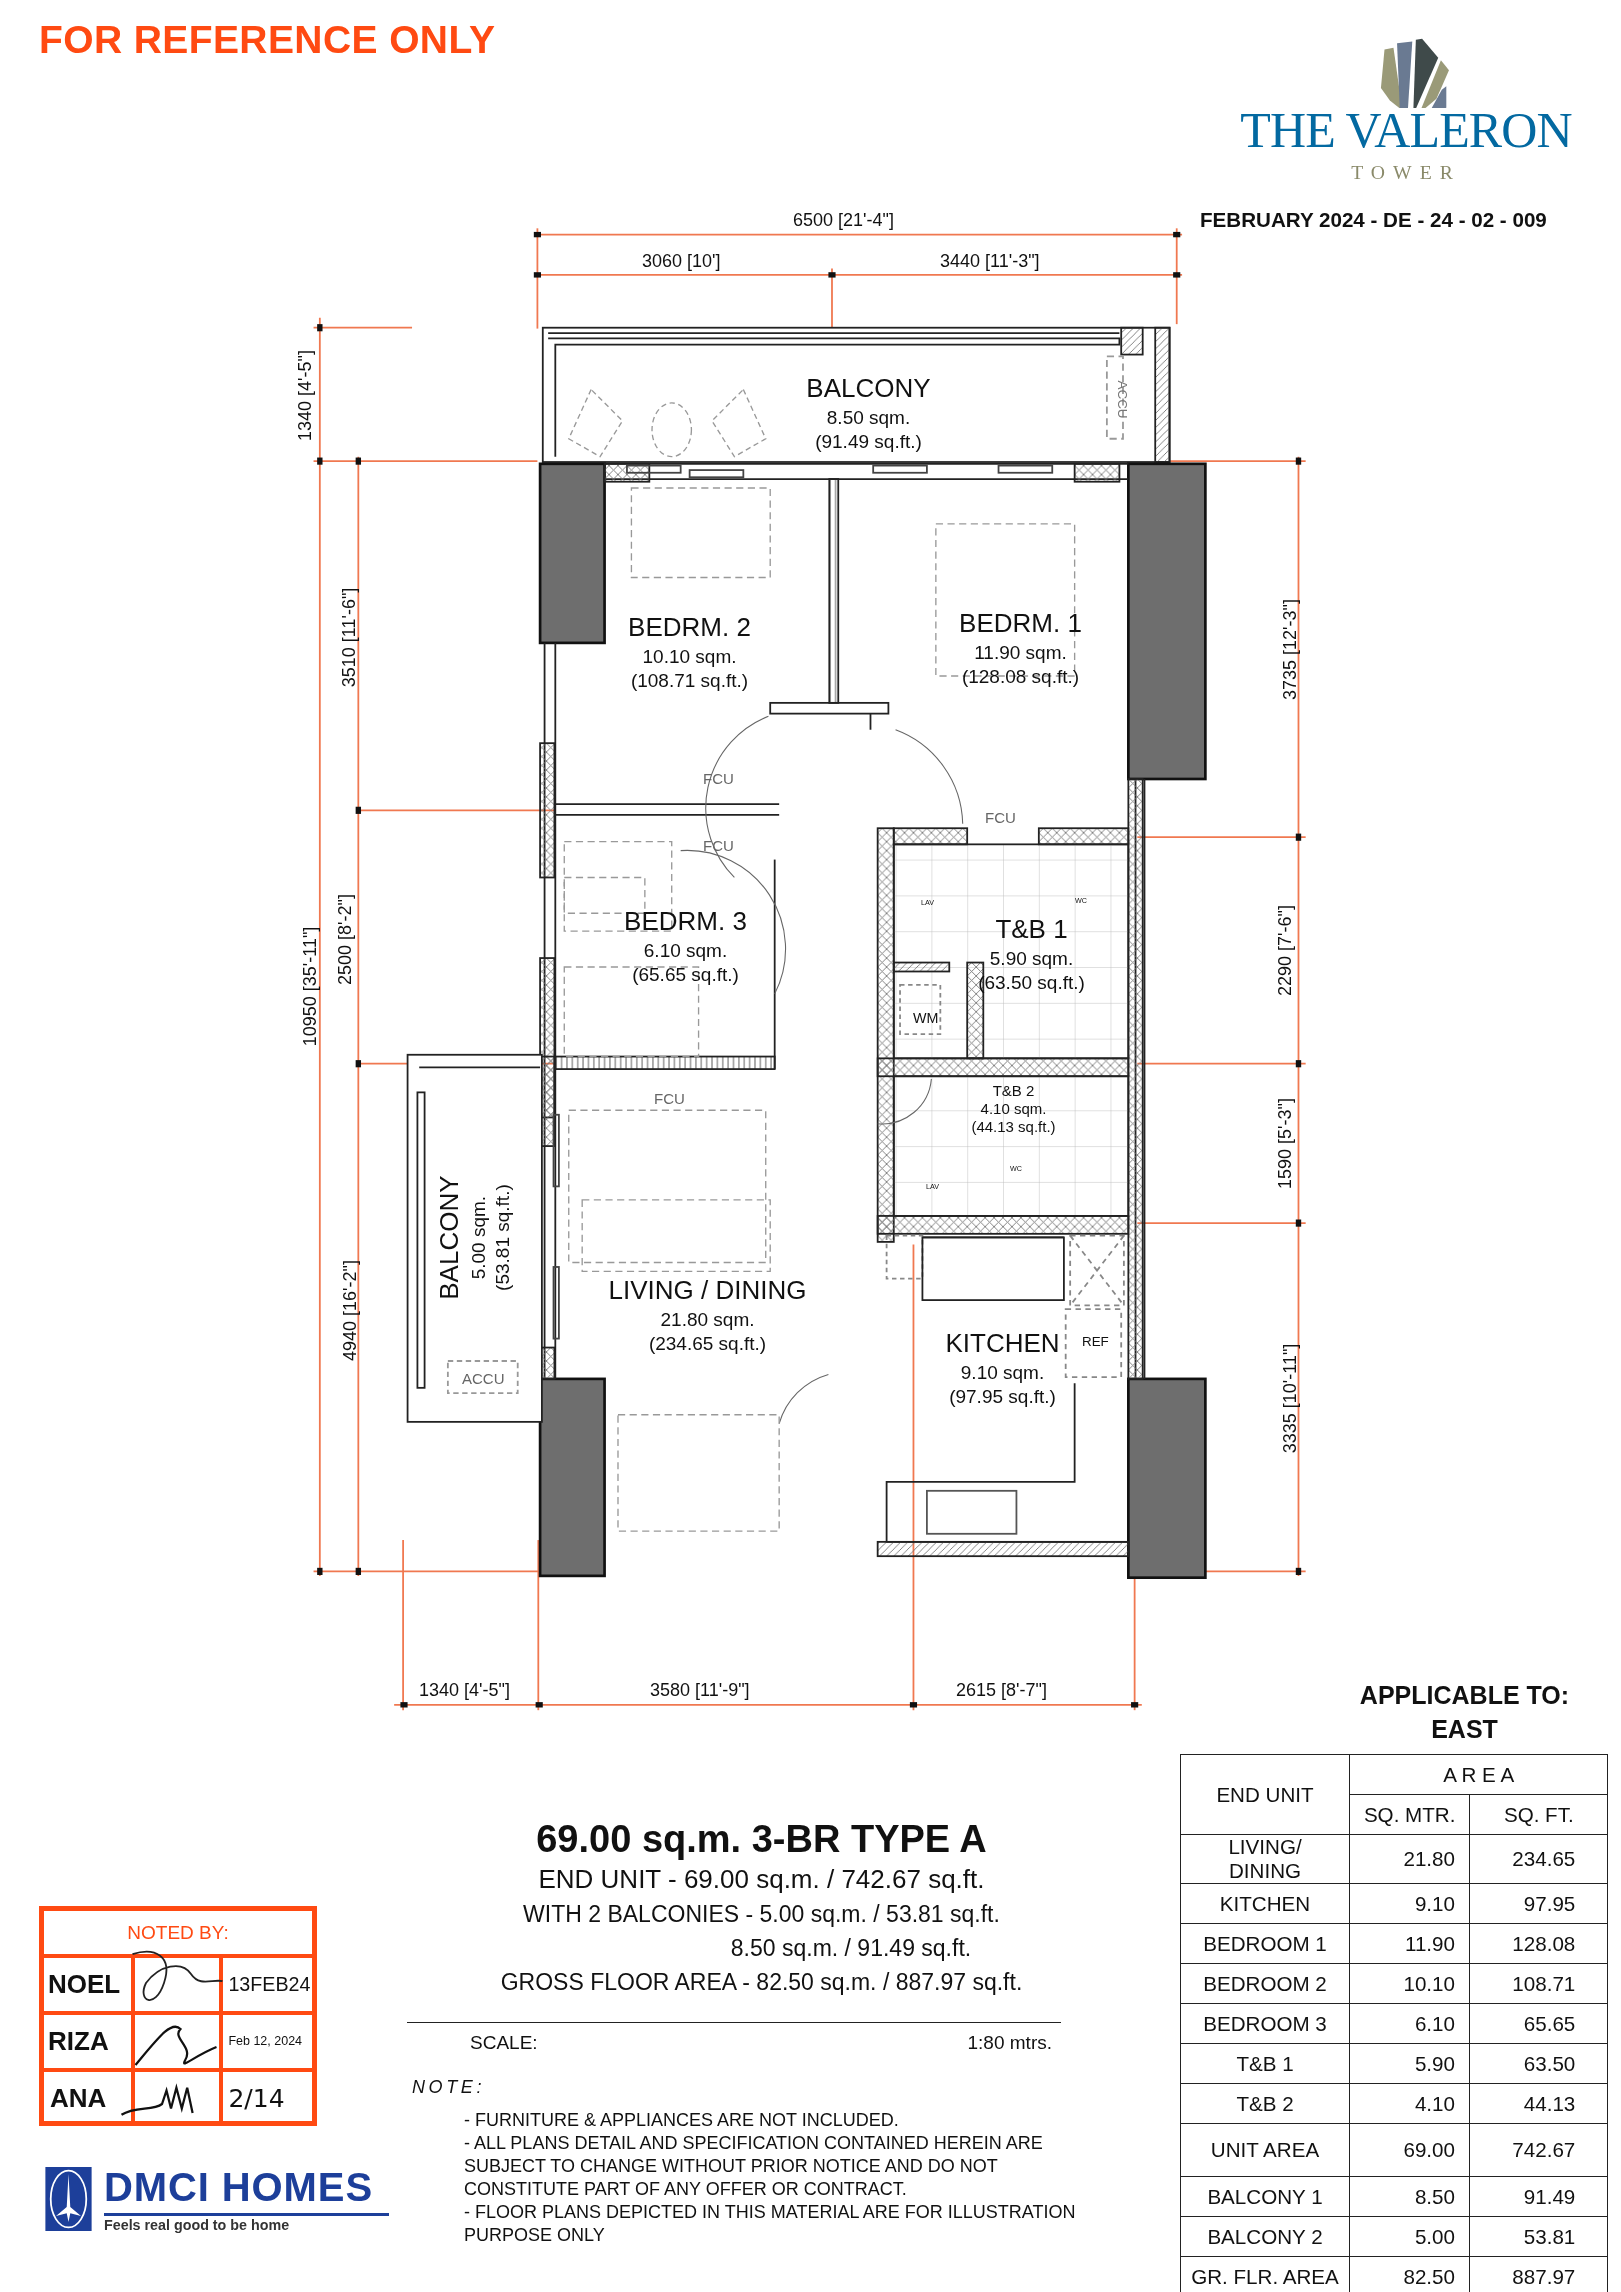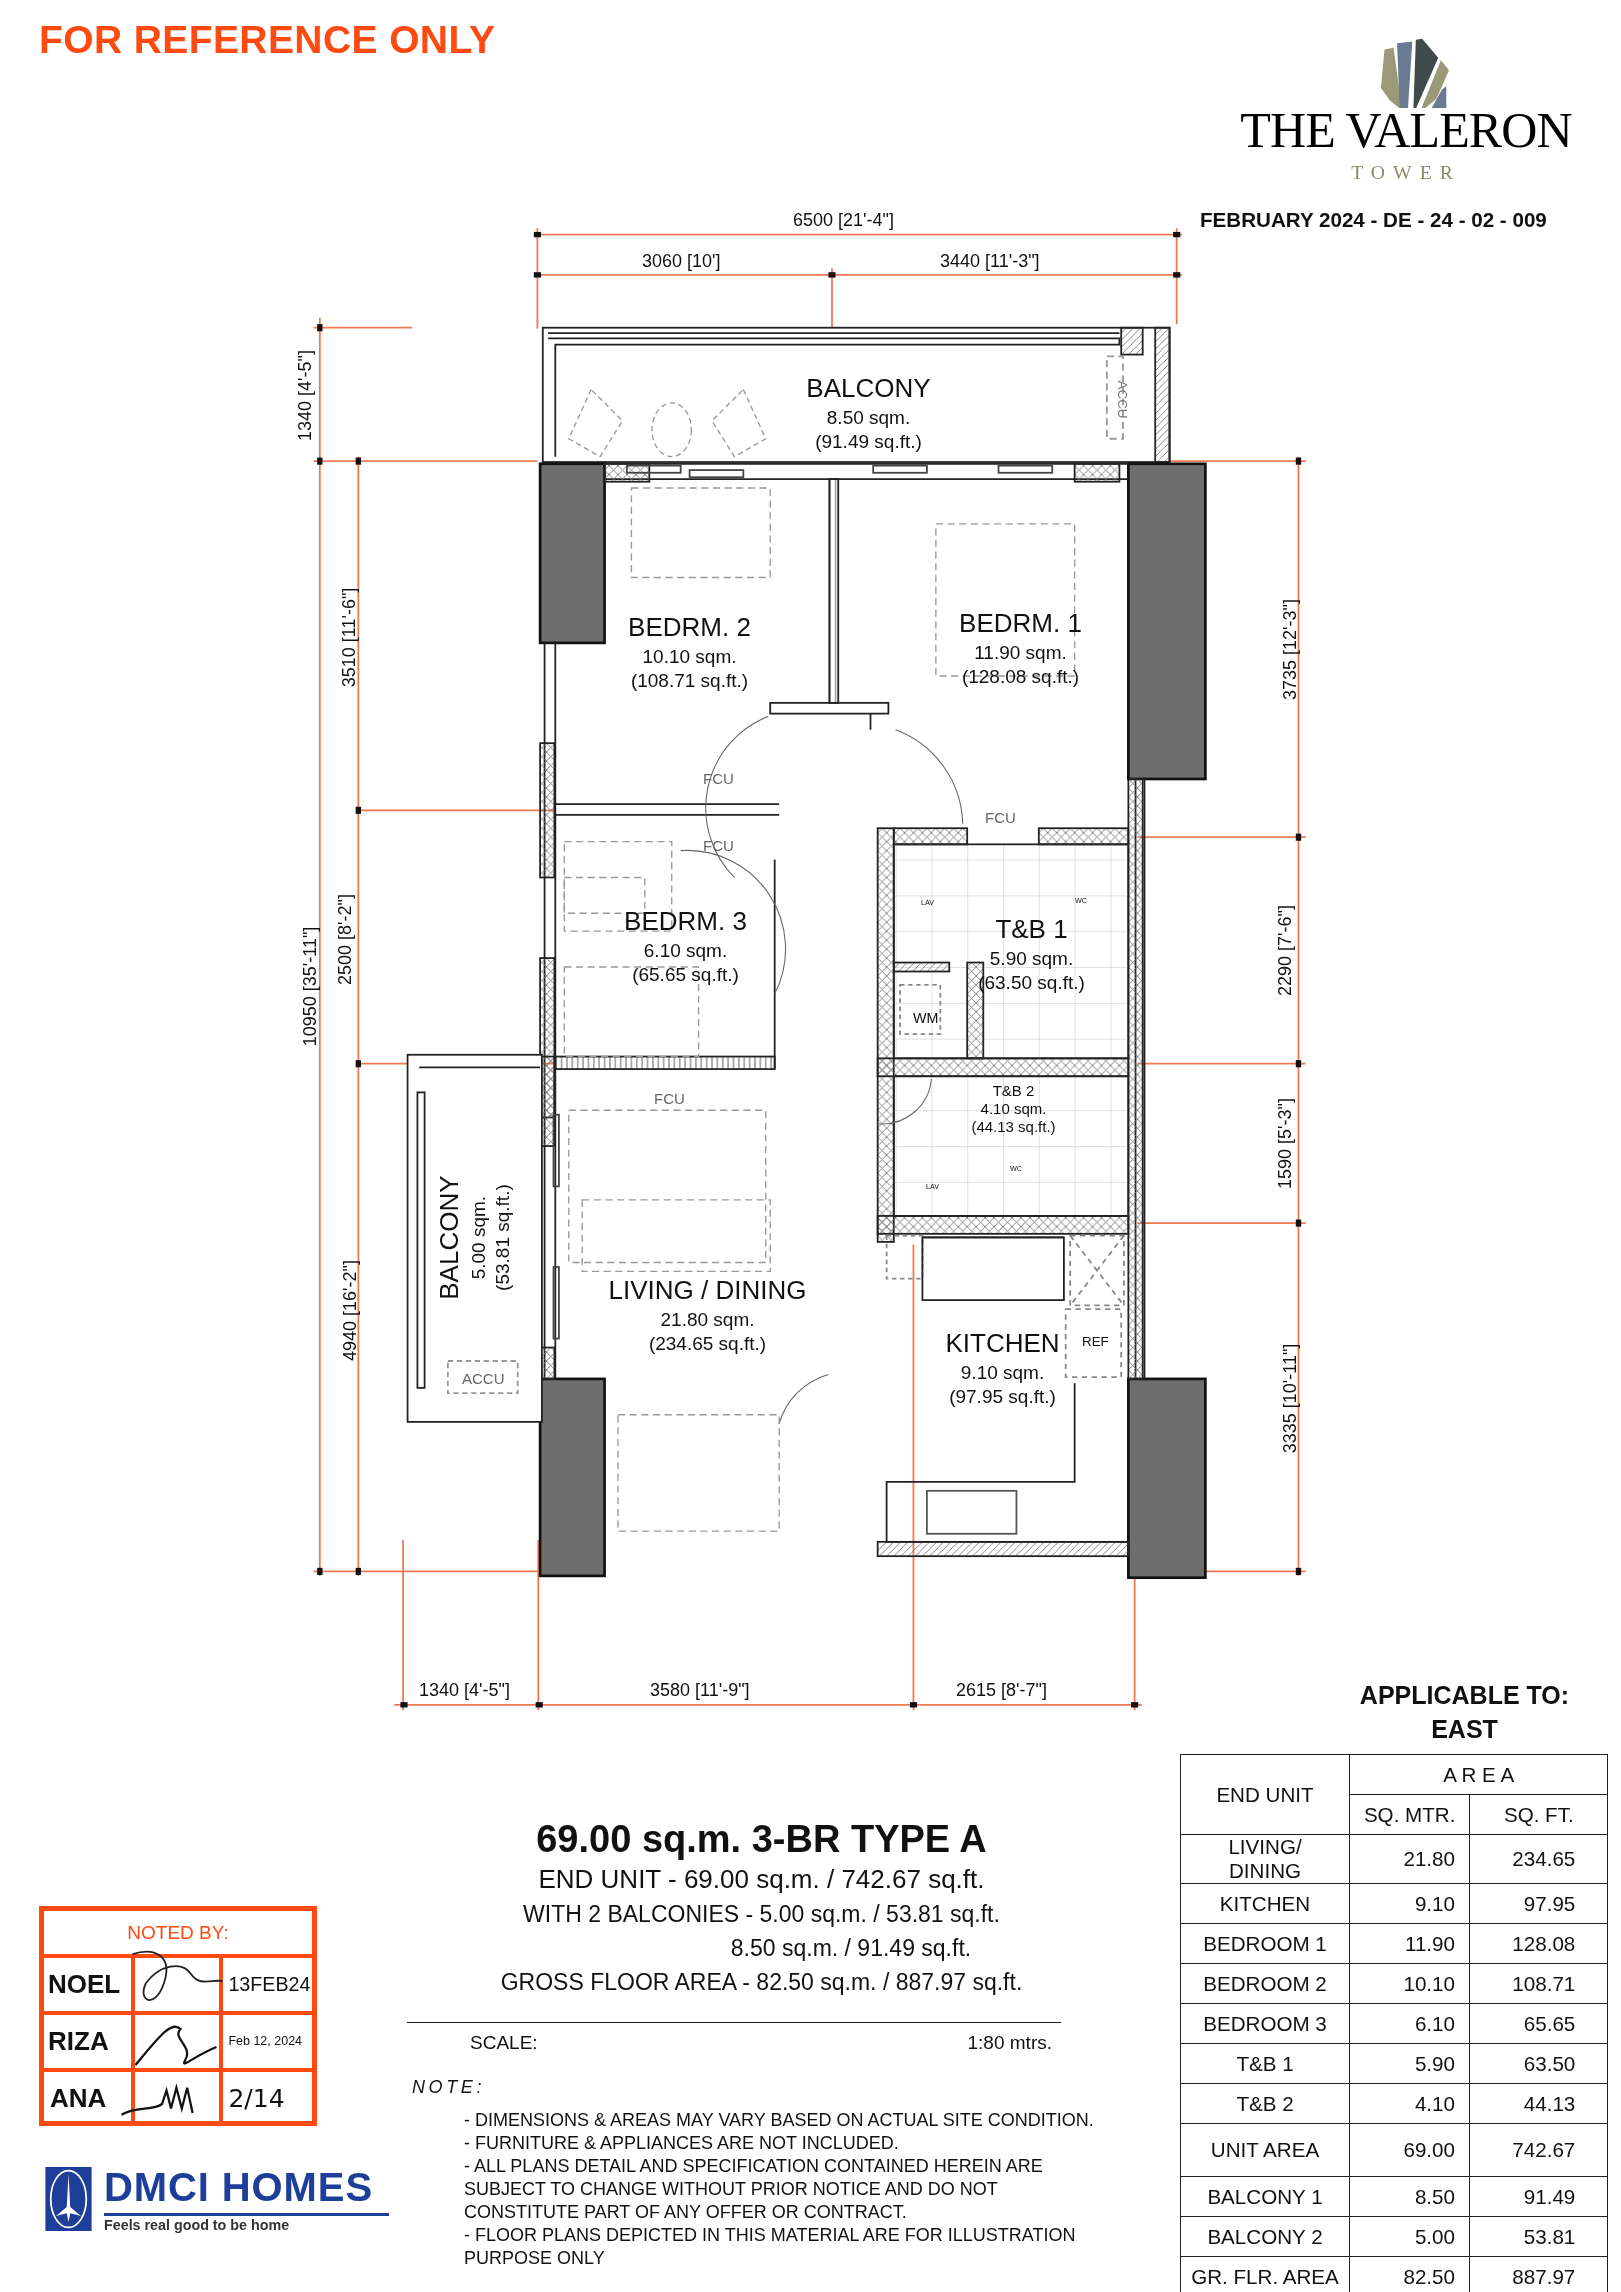--- a/index.html
+++ b/index.html
@@ -1,20 +1,20 @@
 <!DOCTYPE html>
 <html style="font-size:14.3px"><head>
 <meta charset="utf-8">
 <style>
   html, body { margin:0; padding:0; background:#ffffff; }
   body { width:1621px; height:2293px; position:relative; overflow:hidden; font-family:"Liberation Sans", sans-serif; color:#111; }
   .abs { position:absolute; }
   .ref-title { left:39px; top:18px; font-size:39px; font-weight:bold; color:#ff4a12; letter-spacing:0.4px; }
   .logo-wrap { left:1218px; top:18px; width:376px; height:161px; }
-  .logo-name { position:absolute; left:0; top:83px; width:376px; text-align:center; font-family:"Liberation Serif", serif; font-size:50px; color:#000000; letter-spacing:-0.9px; }
+  .logo-name { position:absolute; left:0; top:83px; width:376px; text-align:center; font-family:"Liberation Serif", serif; font-size:50px; color:#0369a1; letter-spacing:-0.9px; }
   .logo-tower { position:absolute; left:0; top:143px; width:376px; text-align:center; font-family:"Liberation Serif", serif; font-size:19.7px; color:#8a8a6a; letter-spacing:8px; }
   .doc-code { left:1200px; top:208px; font-size:20.6px; font-weight:bold; }
   .dim { font-size:18px; color:#111; white-space:nowrap; font-family:"Liberation Sans", sans-serif; }
   .dim-v { transform-origin:center; transform:rotate(-90deg); }
   .room-label { text-align:center; white-space:nowrap; line-height:1.3; }
   .room-name { font-size:26px; }
   .room-area { font-size:19px; }
   .fix-label { font-size:15px; color:#666; }
   .spec { left:421px; top:1818px; width:681px; text-align:center; }
   .spec-title { font-size:38px; font-weight:bold; }
@@ -321,21 +321,20 @@
   <div class="spec-small">GROSS FLOOR AREA - 82.50 sq.m. / 887.97 sq.ft.</div>
 </div>
 <div class="abs scale-row">
   <span style="padding-left:63px;">SCALE:</span>
   <span style="padding-right:9px;">1:80 mtrs.</span>
 </div>
 
 <div class="abs notes">
   <div class="head">NOTE:</div>
   <ul>
-    <li>- DIMENSIONS &amp; AREAS MAY VARY BASED ON ACTUAL SITE CONDITION.</li>
     <li>- FURNITURE &amp; APPLIANCES ARE NOT INCLUDED.</li>
     <li style="width:645px;">- ALL PLANS DETAIL AND SPECIFICATION CONTAINED HEREIN ARE SUBJECT TO CHANGE WITHOUT PRIOR NOTICE AND DO NOT CONSTITUTE PART OF ANY OFFER OR CONTRACT.</li>
     <li style="width:645px;">- FLOOR PLANS DEPICTED IN THIS MATERIAL ARE FOR ILLUSTRATION PURPOSE ONLY</li>
   </ul>
 </div>
 
 <div class="abs applicable">
   <div>APPLICABLE TO:</div>
   <div>EAST</div>
 </div>

